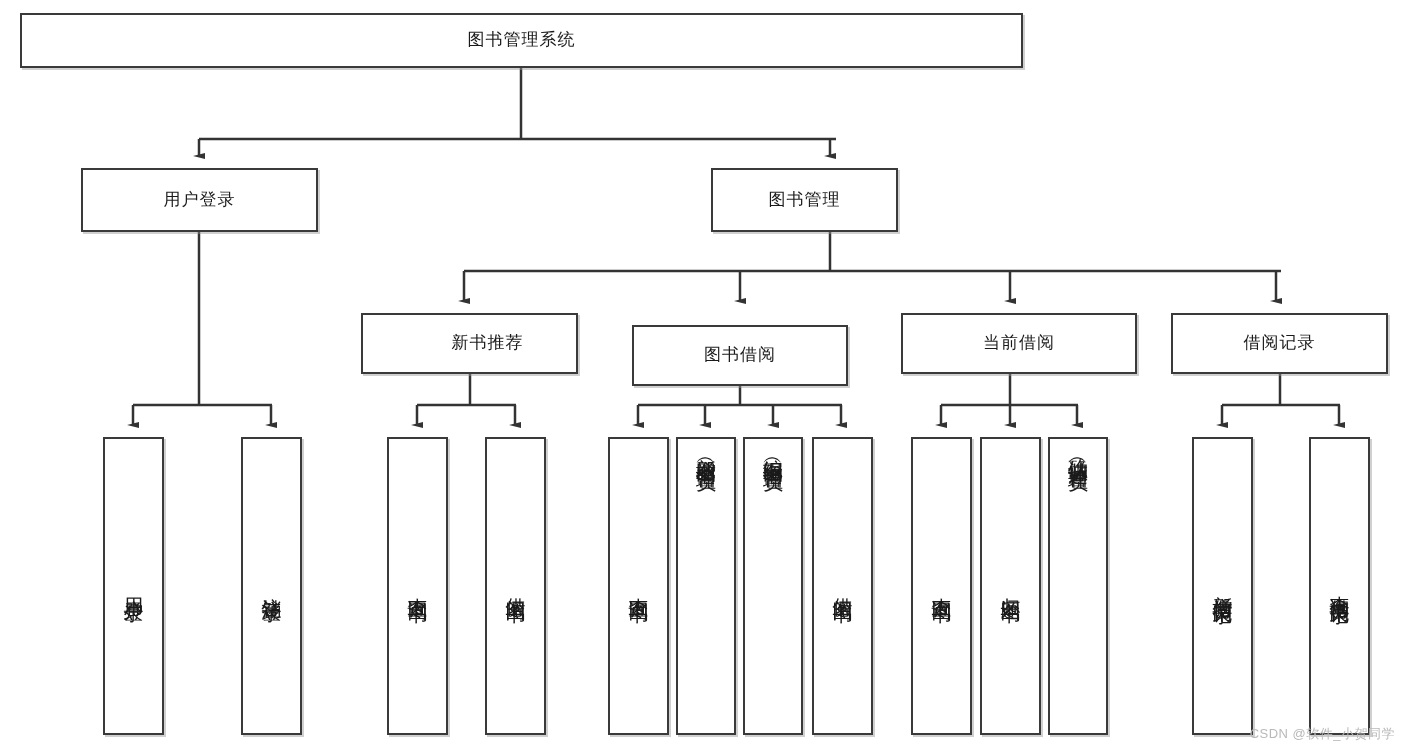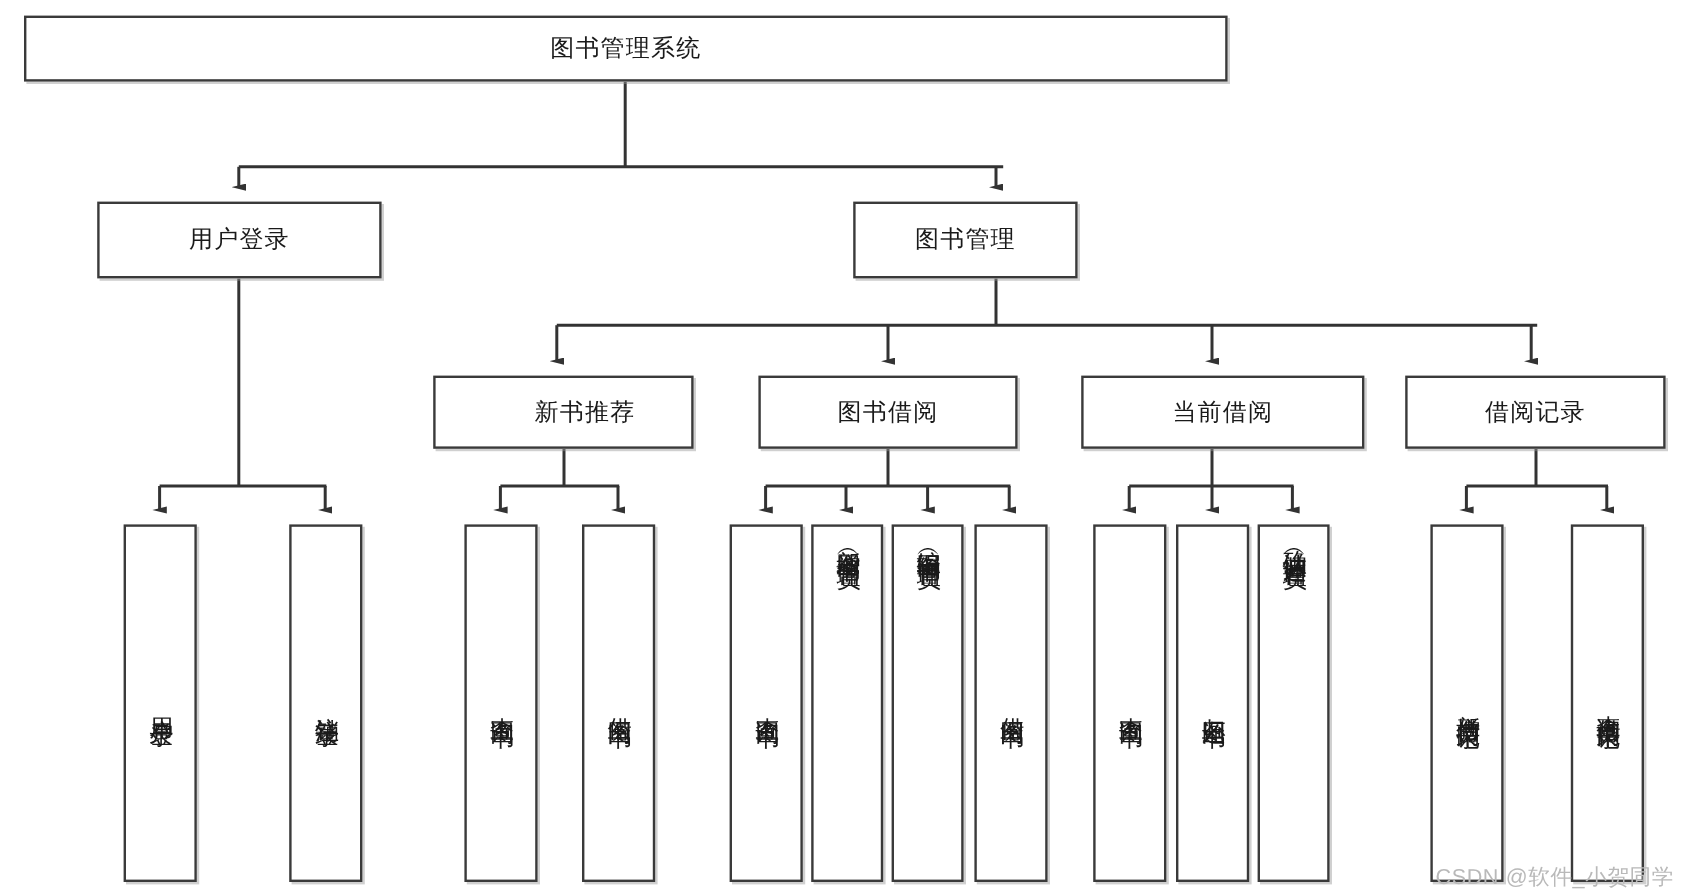--- a/index.html
+++ b/index.html
@@ -15,38 +15,38 @@
     position:absolute;
     box-sizing:border-box;
     background:#ffffff;
     border:2.5px solid #3a3a3a;
     display:flex;
     align-items:center;
     justify-content:center;
     color:#1a1a1a;
     box-shadow:2px 2px 0 rgba(150,150,150,0.45);
   }
-  .node-h{font-size:20px;line-height:1.2;letter-spacing:1px;white-space:nowrap;}
+  .node-h{font-size:17px;line-height:1.2;letter-spacing:1px;white-space:nowrap;}
   .node-v{
     writing-mode:vertical-rl;
     text-orientation:upright;
     font-size:20px;
     line-height:1.45;
     letter-spacing:2px;
     align-items:center;
     justify-content:center;
     padding:4px 0;
     text-align:center;
   }
   .node-v.top{justify-content:flex-start;}
   svg.lines{position:absolute;left:0;top:0;width:1405px;height:747px;pointer-events:none;}
   .watermark{
     position:absolute;
     right:10px;bottom:4px;
-    font-size:18px;
+    font-size:13px;
     color:#b9b9b9;
     letter-spacing:0.5px;
     white-space:nowrap;
   }
 </style>
 </head>
 <body>
 
 <div id="diagram">
 
@@ -99,21 +99,21 @@
       <path d="M1339,405 L1339,425" marker-end="url(#arrow)"></path>
     </g>
   </svg>
 
   <div class="node node-h" style="left:20px;top:13px;width:1003px;height:55px;">图书管理系统</div>
 
   <div class="node node-h" style="left:81px;top:168px;width:237px;height:64px;">用户登录</div>
   <div class="node node-h" style="left:711px;top:168px;width:187px;height:64px;">图书管理</div>
 
   <div class="node node-h" style="left:361px;top:313px;width:217px;height:61px;padding-left:36px;">新书推荐</div>
-  <div class="node node-h" style="left:632px;top:313px;width:216px;height:61px;">图书借阅</div>
+  <div class="node node-h" style="left:632px;top:325px;width:216px;height:61px;">图书借阅</div>
   <div class="node node-h" style="left:901px;top:313px;width:236px;height:61px;">当前借阅</div>
   <div class="node node-h" style="left:1171px;top:313px;width:217px;height:61px;">借阅记录</div>
 
   <div class="node node-v" style="left:103px;top:437px;width:61px;height:298px;">用户登录</div>
   <div class="node node-v" style="left:241px;top:437px;width:61px;height:298px;">注销登录</div>
 
   <div class="node node-v" style="left:387px;top:437px;width:61px;height:298px;">查询图书</div>
   <div class="node node-v" style="left:485px;top:437px;width:61px;height:298px;">借阅图书</div>
 
   <div class="node node-v" style="left:608px;top:437px;width:61px;height:298px;">查询图书</div>

